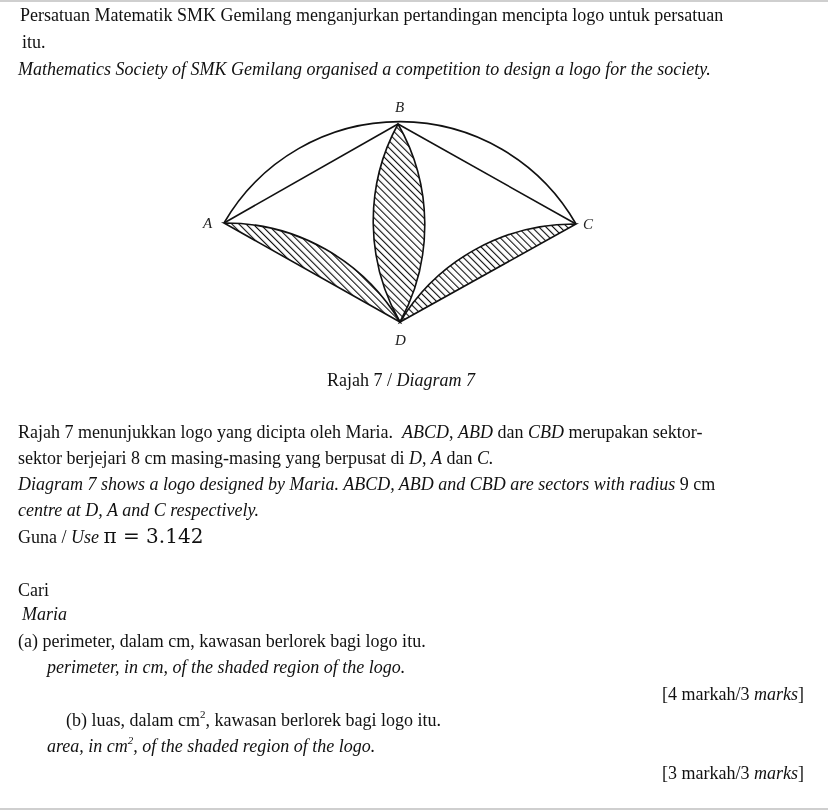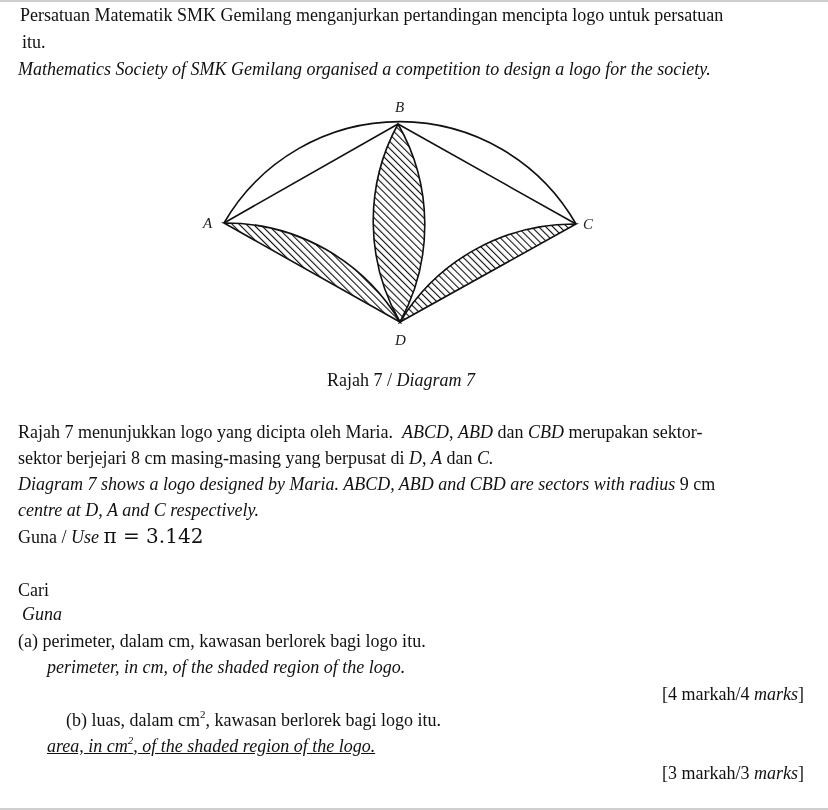--- a/index.html
+++ b/index.html
@@ -73,37 +73,37 @@
   <span>9 cm</span>
 </div>
 <div class="t i" style="left:18px; top:499px;">centre at D, A and C respectively.</div>
 <div class="t" style="left:18px; top:525px;">
   <span>Guna /</span>
   <span class="i">Use</span>
   <span class="math">π = 3.142</span>
 </div>
 
 <div class="t" style="left:18px; top:579px;text-align:center;">Cari</div>
-<div class="t i" style="left:22px; top:603px;">Guna</div>
+<div class="t i" style="left:22px; top:603px;">Maria</div>
 
 <div class="t" style="left:18px; top:630px;">
   <span>(a)</span>
   <span>perimeter, dalam cm, kawasan berlorek bagi logo itu.</span>
 </div>
 <div class="t i" style="left:47px; top:656px;">perimeter, in cm, of the shaded region of the logo.</div>
 <div class="t right" style="top:683px;">
-  <span>[4 markah/4</span>
+  <span>[4 markah/3</span>
   <span class="i">marks</span><span>]</span>
 </div>
 
 <div class="t" style="left:18px; top:709px;margin-left:48px;">
   <span>(b)</span>
   <span>luas, dalam cm</span><sup>2</sup><span>, kawasan berlorek bagi logo itu.</span>
 </div>
-<div class="t i" style="left:47px; top:735px;text-decoration:underline;">
+<div class="t i" style="left:47px; top:735px;">
   <span>area, in cm</span><sup>2</sup><span>, of the shaded region of the logo.</span>
 </div>
 <div class="t right" style="top:762px;">
   <span>[3 markah/3</span>
   <span class="i">marks</span><span>]</span>
 </div>
 
 <div class="bottomline"></div>
 
 </body></html>

